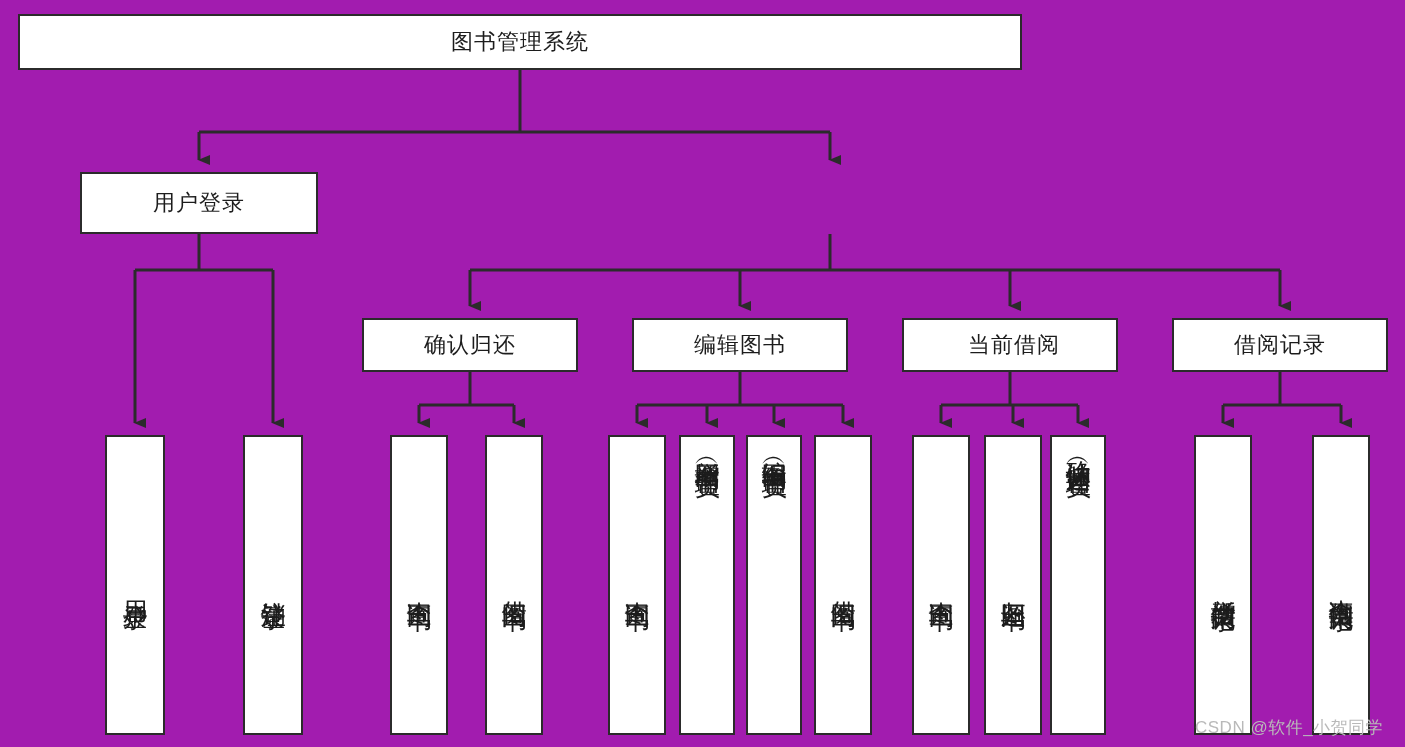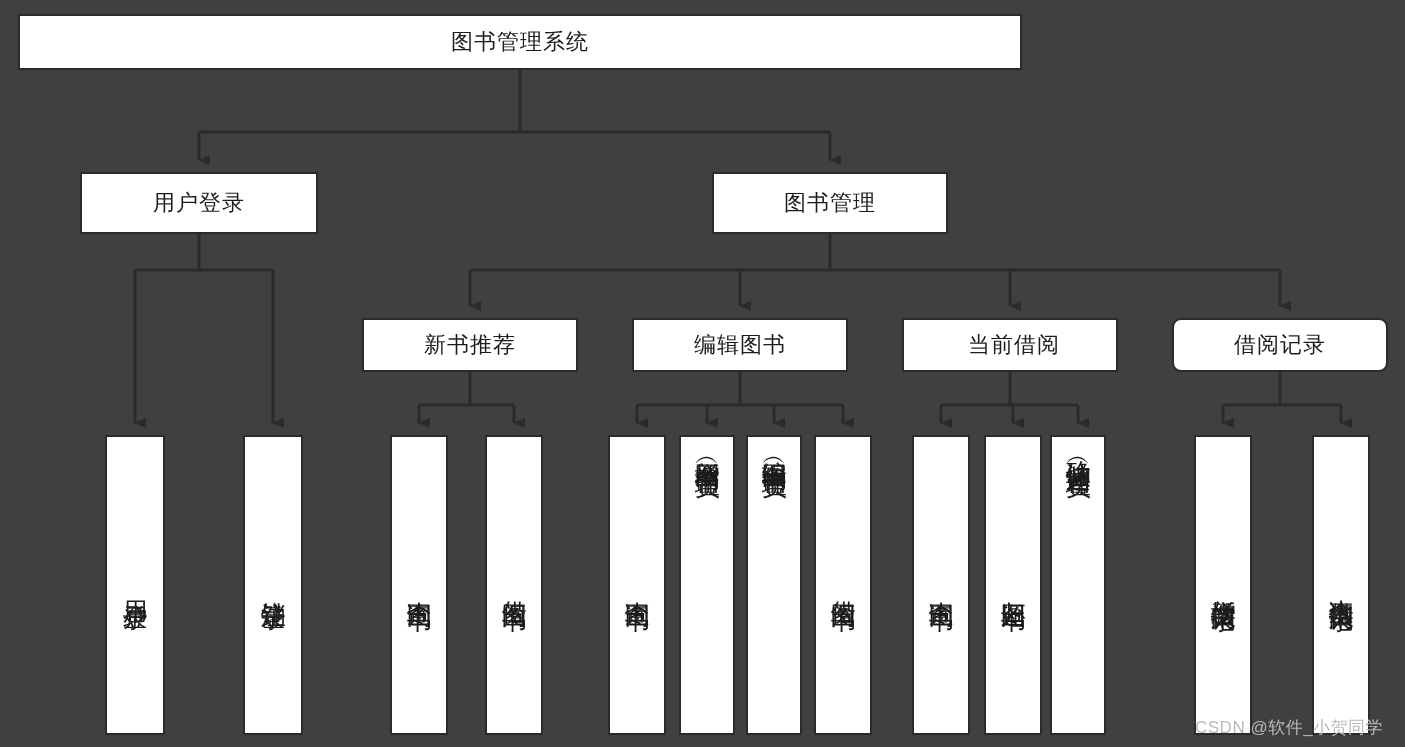--- a/index.html
+++ b/index.html
@@ -8,21 +8,21 @@
     padding: 0;
     background: #ffffff;
   }
   body {
     font-family: "Liberation Sans", "DejaVu Sans", sans-serif;
   }
   #diagram-root {
     position: relative;
     width: 1405px;
     height: 747px;
-    background: #404040;
+    background: #a21caf;
     overflow: hidden;
   }
   #diagram-svg {
     position: absolute;
     left: 0;
     top: 0;
     width: 1405px;
     height: 747px;
   }
   .node-box {
@@ -119,34 +119,31 @@
     </g>
   </svg>
 
   <div class="node-box horizontal" style="left:18px; top:14px; width:1004px; height:56px;">
     <span>图书管理系统</span>
   </div>
 
   <div class="node-box horizontal" style="left:80px; top:172px; width:238px; height:62px;">
     <span>用户登录</span>
   </div>
-  <div class="node-box horizontal" style="left:712px; top:172px; width:236px; height:62px;">
-    <span>图书管理</span>
-  </div>
 
   <div class="node-box horizontal" style="left:362px; top:318px; width:216px; height:54px;">
-    <span>新书推荐</span>
+    <span>确认归还</span>
   </div>
   <div class="node-box horizontal" style="left:632px; top:318px; width:216px; height:54px;">
     <span>编辑图书</span>
   </div>
   <div class="node-box horizontal" style="left:902px; top:318px; width:216px; height:54px;padding-left:8px;">
     <span>当前借阅</span>
   </div>
-  <div class="node-box horizontal" style="left:1172px; top:318px; width:216px; height:54px;border-radius:9px;">
+  <div class="node-box horizontal" style="left:1172px; top:318px; width:216px; height:54px;">
     <span>借阅记录</span>
   </div>
 
   <div class="node-box vertical center-aligned" style="left:105px; top:435px; width:60px; height:300px;">
     <span class="vtext">用户登录</span>
   </div>
   <div class="node-box vertical center-aligned" style="left:243px; top:435px; width:60px; height:300px;">
     <span class="vtext">注销登录</span>
   </div>
 

